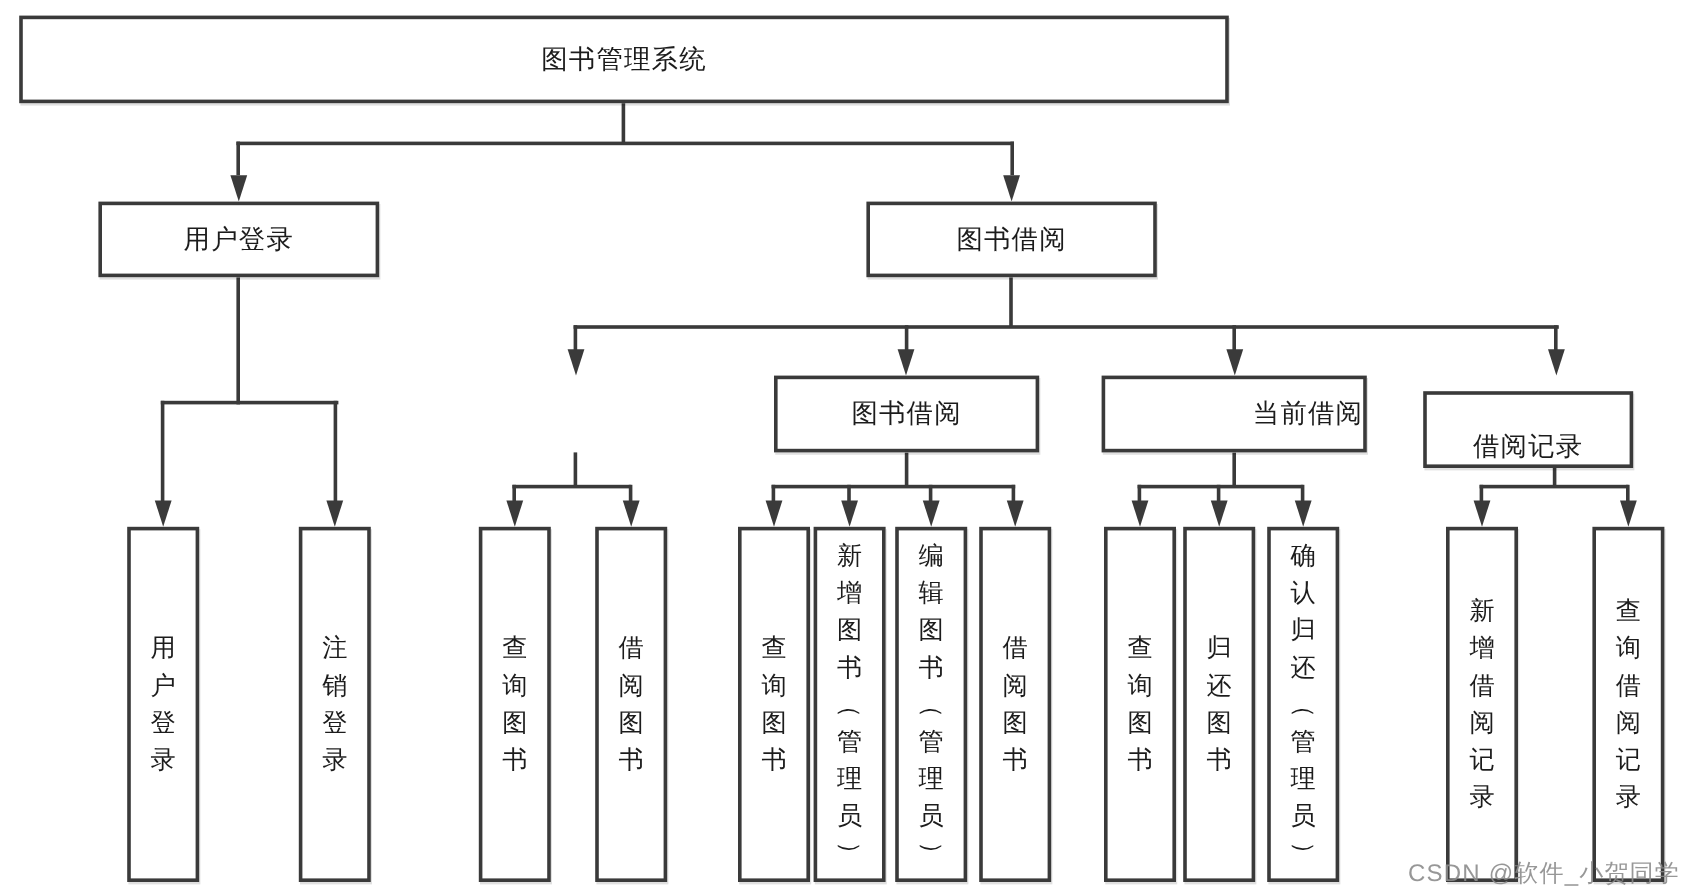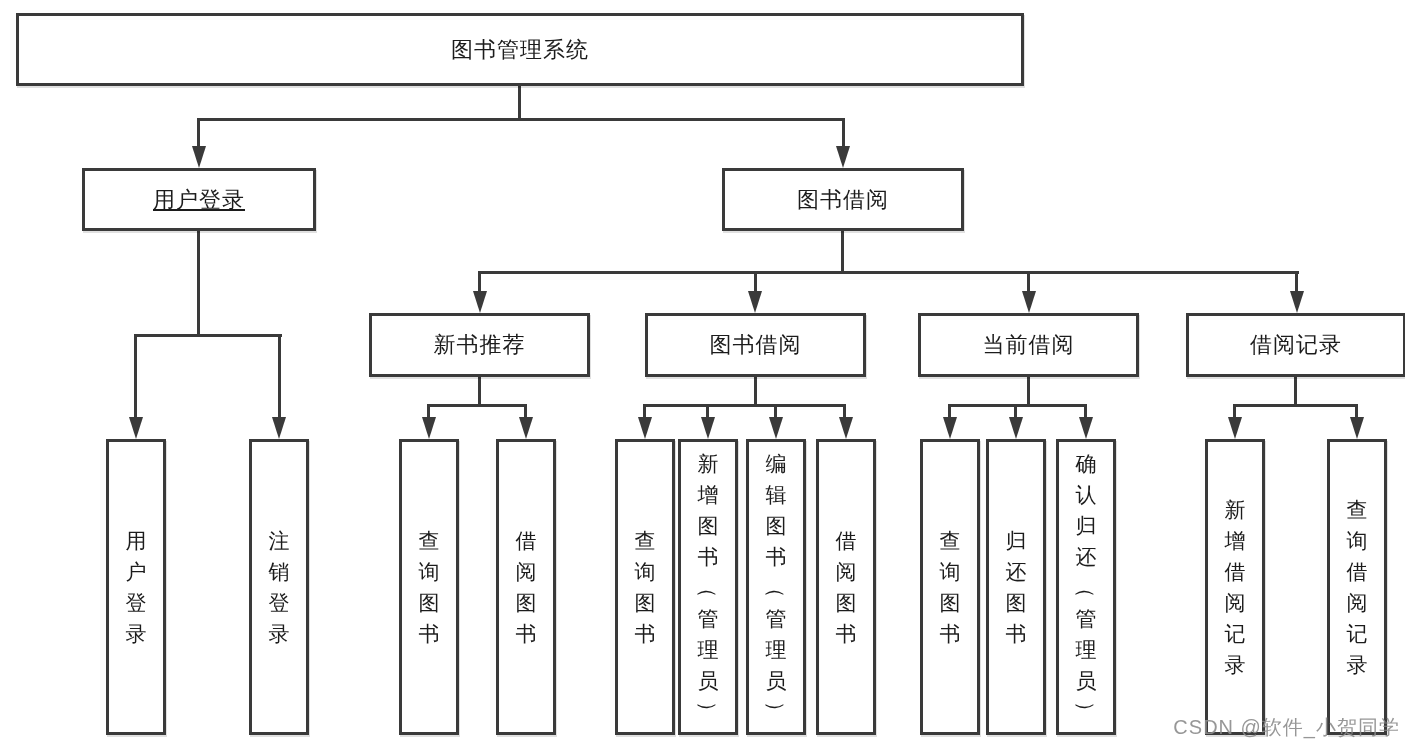--- a/index.html
+++ b/index.html
@@ -46,21 +46,21 @@
     <span>图书管理系统</span>
   </div>
 
   <div class="vline" style="left:518px; top:68px; height:52px;"></div>
   <div class="hline" style="left:197px; top:118px; width:648px;"></div>
   <div class="vline" style="left:197px; top:118px; height:28px;"></div>
   <div class="arrow" style="left:192px; top:146px;"></div>
   <div class="vline" style="left:842px; top:118px; height:28px;"></div>
   <div class="arrow" style="left:836px; top:146px;"></div>
 
-  <div class="box" style="left:82px; top:168px; width:234px; height:63px;text-decoration:underline;">
+  <div class="box" style="left:82px; top:168px; width:234px; height:63px;">
     <span>用户登录</span>
   </div>
   <div class="box" style="left:722px; top:168px; width:242px; height:63px;">
     <span>图书借阅</span>
   </div>
 
   <div class="vline" style="left:197px; top:231px; height:106px;"></div>
   <div class="hline" style="left:134px; top:334px; width:148px;"></div>
   <div class="vline" style="left:134px; top:334px; height:84px;"></div>
   <div class="arrow" style="left:129px; top:417px;"></div>
@@ -71,30 +71,27 @@
   <div class="hline" style="left:478px; top:271px; width:821px;"></div>
   <div class="vline" style="left:478px; top:271px; height:22px;"></div>
   <div class="arrow" style="left:473px; top:291px;"></div>
   <div class="vline" style="left:754px; top:271px; height:22px;"></div>
   <div class="arrow" style="left:748px; top:291px;"></div>
   <div class="vline" style="left:1027px; top:271px; height:22px;"></div>
   <div class="arrow" style="left:1022px; top:291px;"></div>
   <div class="vline" style="left:1295px; top:271px; height:22px;"></div>
   <div class="arrow" style="left:1290px; top:291px;"></div>
 
-  <div class="box" style="left:369px; top:313px; width:221px; height:64px;">
-    <span>新书推荐</span>
-  </div>
   <div class="box" style="left:645px; top:313px; width:221px; height:64px;">
     <span>图书借阅</span>
   </div>
-  <div class="box" style="left:918px; top:313px; width:221px; height:64px;">
+  <div class="box" style="left:918px; top:313px; width:221px; height:64px;justify-content:flex-end;">
     <span>当前借阅</span>
   </div>
-  <div class="box" style="left:1186px; top:313px; width:220px; height:64px;">
+  <div class="box" style="left:1186px; top:326px; width:175px; height:64px;align-items:flex-end;">
     <span>借阅记录</span>
   </div>
 
   <div class="vline" style="left:478px; top:377px; height:29px;"></div>
   <div class="hline" style="left:427px; top:404px; width:99px;"></div>
   <div class="vline" style="left:427px; top:404px; height:16px;"></div>
   <div class="arrow" style="left:422px; top:417px;"></div>
   <div class="vline" style="left:524px; top:404px; height:16px;"></div>
   <div class="arrow" style="left:519px; top:417px;"></div>
 

